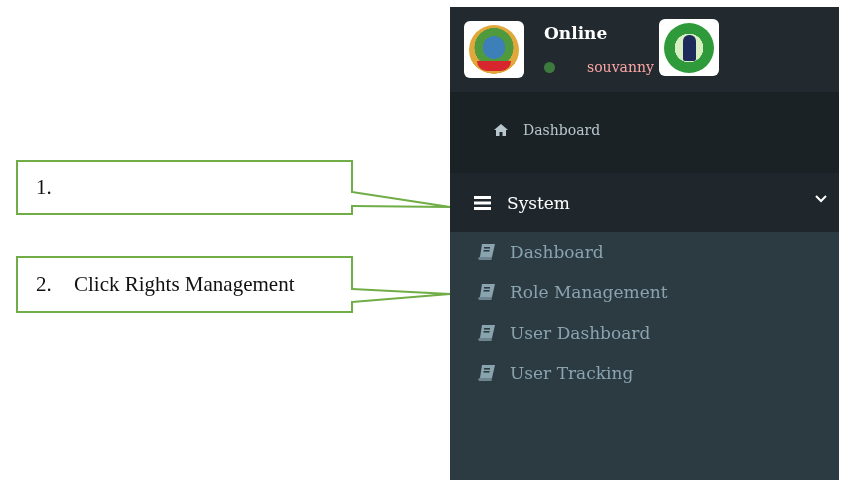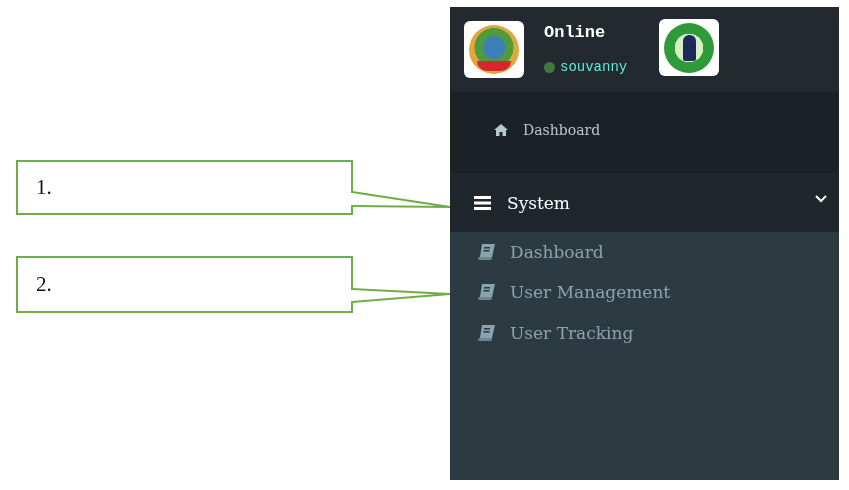--- a/index.html
+++ b/index.html
@@ -24,21 +24,20 @@
   svg.pointers { position: absolute; left: 0; top: 0; pointer-events: none; }
 
   
   .sidebar {
     position: absolute; left: 450px; top: 7px; width: 389px; height: 473px;
     background: #2c3a42; overflow: hidden;
   }
   .sb-header {
     position: absolute; left: 0; top: 0; width: 100%; height: 85px;
     background: #222a30;
-    font-family: Liberation Mono, monospace;
   }
   .logo {
     position: absolute; width: 60px; height: 57px; border-radius: 6px;
     background: #ffffff; display: flex; align-items: center; justify-content: center;
   }
   .logo-1 { left: 14px; top: 14px; }
   .logo-2 { left: 209px; top: 12px; }
   .emblem {
     width: 50px; height: 50px; border-radius: 50%;
     position: relative; overflow: hidden;
@@ -55,22 +54,22 @@
   }
   .emblem-green::after {
     content: ""; position: absolute; left: 19px; top: 12px; width: 13px; height: 26px;
     background: #1e2a5a; border-radius: 6px 6px 2px 2px;
   }
   .user-status {
     position: absolute; left: 94px; top: 16px; color: #ffffff;
     font-weight: bold; font-size: 17px;
   }
   .user-name {
-    position: absolute; left: 94px; top: 52px; color: #5eead4; font-size: 14px;
-    display: flex; align-items: center;
+    position: absolute; left: 94px; top: 52px; color: #fca5a5; font-size: 14px;
+    display: flex; align-items: center; gap: 27px;
   }
   .status-dot {
     display: inline-block; width: 11px; height: 11px; border-radius: 50%;
     background: #3d7a3d; margin-right: 5px;
   }
 
   .sb-breadcrumb {
     position: absolute; left: 0; top: 85px; width: 100%; height: 81px;
     background: #1b2226;
   }
@@ -100,20 +99,21 @@
   .submenu li svg { margin-right: 15px; flex: 0 0 auto; }
 </style>
 </head>
 <body>
 
 <div class="callout callout-1">
   <span class="num">1.</span>
 </div>
 <div class="callout callout-2">
   <span class="num">2.</span>
+  <span>Click Rights Management</span>
 </div>
 <svg class="pointers" width="849" height="490">
 
   <polyline points="352,192 450,207 352,206" fill="#ffffff" stroke="#70ad47" stroke-width="2"></polyline>
   <line x1="352" y1="193" x2="352" y2="205" stroke="#ffffff" stroke-width="3"></line>
 
   <polyline points="352,289 450,294 352,302" fill="#ffffff" stroke="#70ad47" stroke-width="2"></polyline>
   <line x1="352" y1="290" x2="352" y2="301" stroke="#ffffff" stroke-width="3"></line>
 </svg>
 
@@ -163,21 +163,30 @@
       </svg>
       <span>Dashboard</span>
     </li>
     <li>
       <svg width="17" height="16" viewBox="0 0 17 16">
         <path d="M4 0 H17 L14 13 H2 Z" fill="currentColor"></path>
         <path d="M2 13 H14 L13.5 16 H1.5 A1.5 1.5 0 0 1 2 13 Z" fill="currentColor" opacity="0.7"></path>
         <rect x="6" y="3" width="6" height="1.6" fill="#2c3a42"></rect>
         <rect x="5.5" y="6" width="6" height="1.6" fill="#2c3a42"></rect>
       </svg>
-      <span>User Management</span>
+      <span>Role Management</span>
+    </li>
+    <li>
+      <svg width="17" height="16" viewBox="0 0 17 16">
+        <path d="M4 0 H17 L14 13 H2 Z" fill="currentColor"></path>
+        <path d="M2 13 H14 L13.5 16 H1.5 A1.5 1.5 0 0 1 2 13 Z" fill="currentColor" opacity="0.7"></path>
+        <rect x="6" y="3" width="6" height="1.6" fill="#2c3a42"></rect>
+        <rect x="5.5" y="6" width="6" height="1.6" fill="#2c3a42"></rect>
+      </svg>
+      <span>User Dashboard</span>
     </li>
     <li>
       <svg width="17" height="16" viewBox="0 0 17 16">
         <path d="M4 0 H17 L14 13 H2 Z" fill="currentColor"></path>
         <path d="M2 13 H14 L13.5 16 H1.5 A1.5 1.5 0 0 1 2 13 Z" fill="currentColor" opacity="0.7"></path>
         <rect x="6" y="3" width="6" height="1.6" fill="#2c3a42"></rect>
         <rect x="5.5" y="6" width="6" height="1.6" fill="#2c3a42"></rect>
       </svg>
       <span>User Tracking</span>
     </li>

